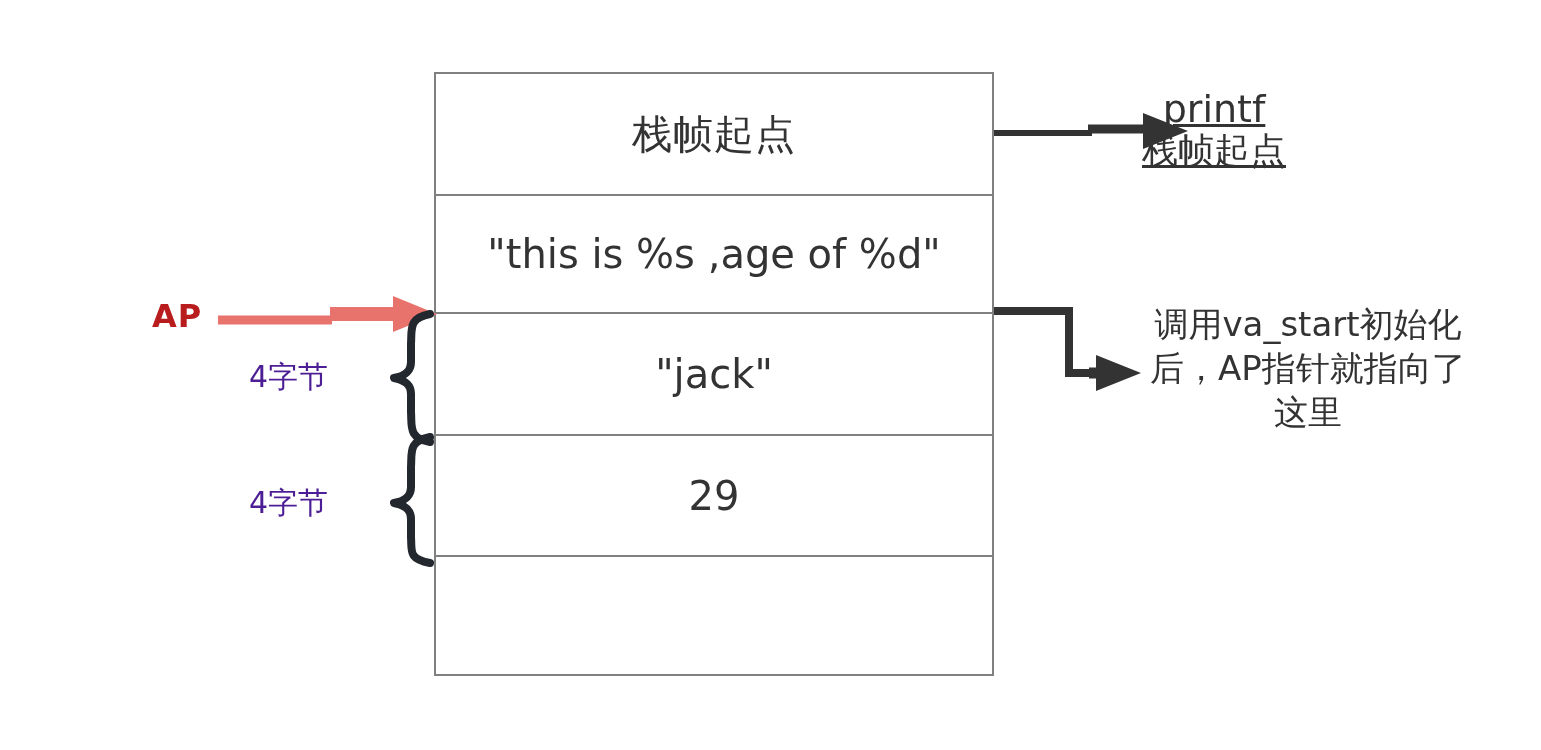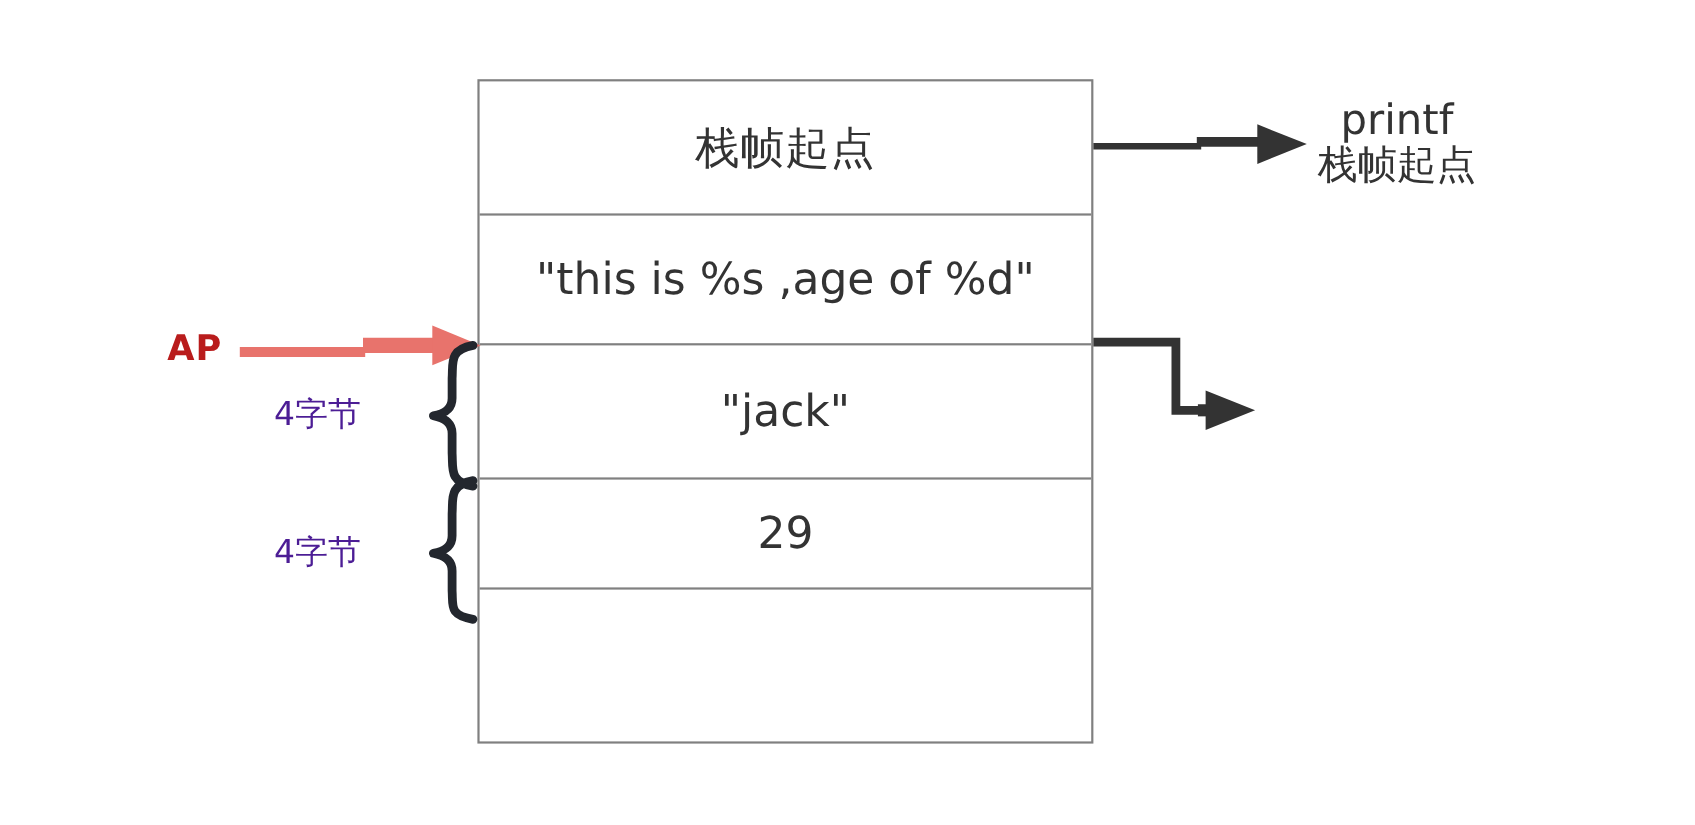--- a/index.html
+++ b/index.html
@@ -45,21 +45,21 @@
     align-items: center;
     justify-content: center;
     border-bottom: 2px solid #808080;
     color: #333333;
   }
   .stack-row.last { border-bottom: none; }
 
   .row-0 { top: 0px;   height: 122px; }
   .row-1 { top: 122px; height: 118px; }
   .row-2 { top: 240px; height: 122px; }
-  .row-3 { top: 362px; height: 100px; }
+  .row-3 { top: 362px; height: 121px; }
   .row-4 { top: 483px; height: 121px; }
 
   .cell-text-cjk {
     font-size: 40px;
     letter-spacing: 1px;
     font-family: "DejaVu Sans", "Liberation Sans", sans-serif;
     white-space: nowrap;
   }
   .cell-text-mono {
     font-size: 40px;
@@ -92,24 +92,25 @@
 
   
   .annot {
     position: absolute;
     text-align: center;
     color: #333333;
     line-height: 1.12;
     white-space: nowrap;
   }
   .annot-printf {
-    left: 1150px;
+    left: 1094px;
     top: 88px;
     width: 240px;
     font-size: 38px;
+    text-decoration: underline;
   }
   .annot-printf .l2 { font-size: 36px; }
 
   .annot-vastart {
     left: 1148px;
     top: 302px;
     width: 320px;
     font-size: 34px;
     line-height: 1.3;
     white-space: normal;
@@ -156,20 +157,21 @@
   <div class="ap-label">AP</div>
 
   <div class="byte-label byte-label-1">4字节</div>
   <div class="byte-label byte-label-2">4字节</div>
 
   <div class="annot annot-printf">
     <div class="l1">printf</div>
     <div class="l2">栈帧起点</div>
   </div>
 
+  <div class="annot annot-vastart">调用va_start初始化后，AP指针就指向了这里</div>
 
   <svg class="overlay" viewBox="0 0 1541 750">
 
     <g>
       <path d="M218 320 L332 320" stroke="#e8736c" stroke-width="9" fill="none" stroke-linecap="butt"></path>
       <path d="M330 314 L398 314" stroke="#e8736c" stroke-width="14" fill="none" stroke-linecap="butt"></path>
       <path d="M393 296 L437 314 L393 332 Z" fill="#e8736c"></path>
     </g>
 
     <g>

